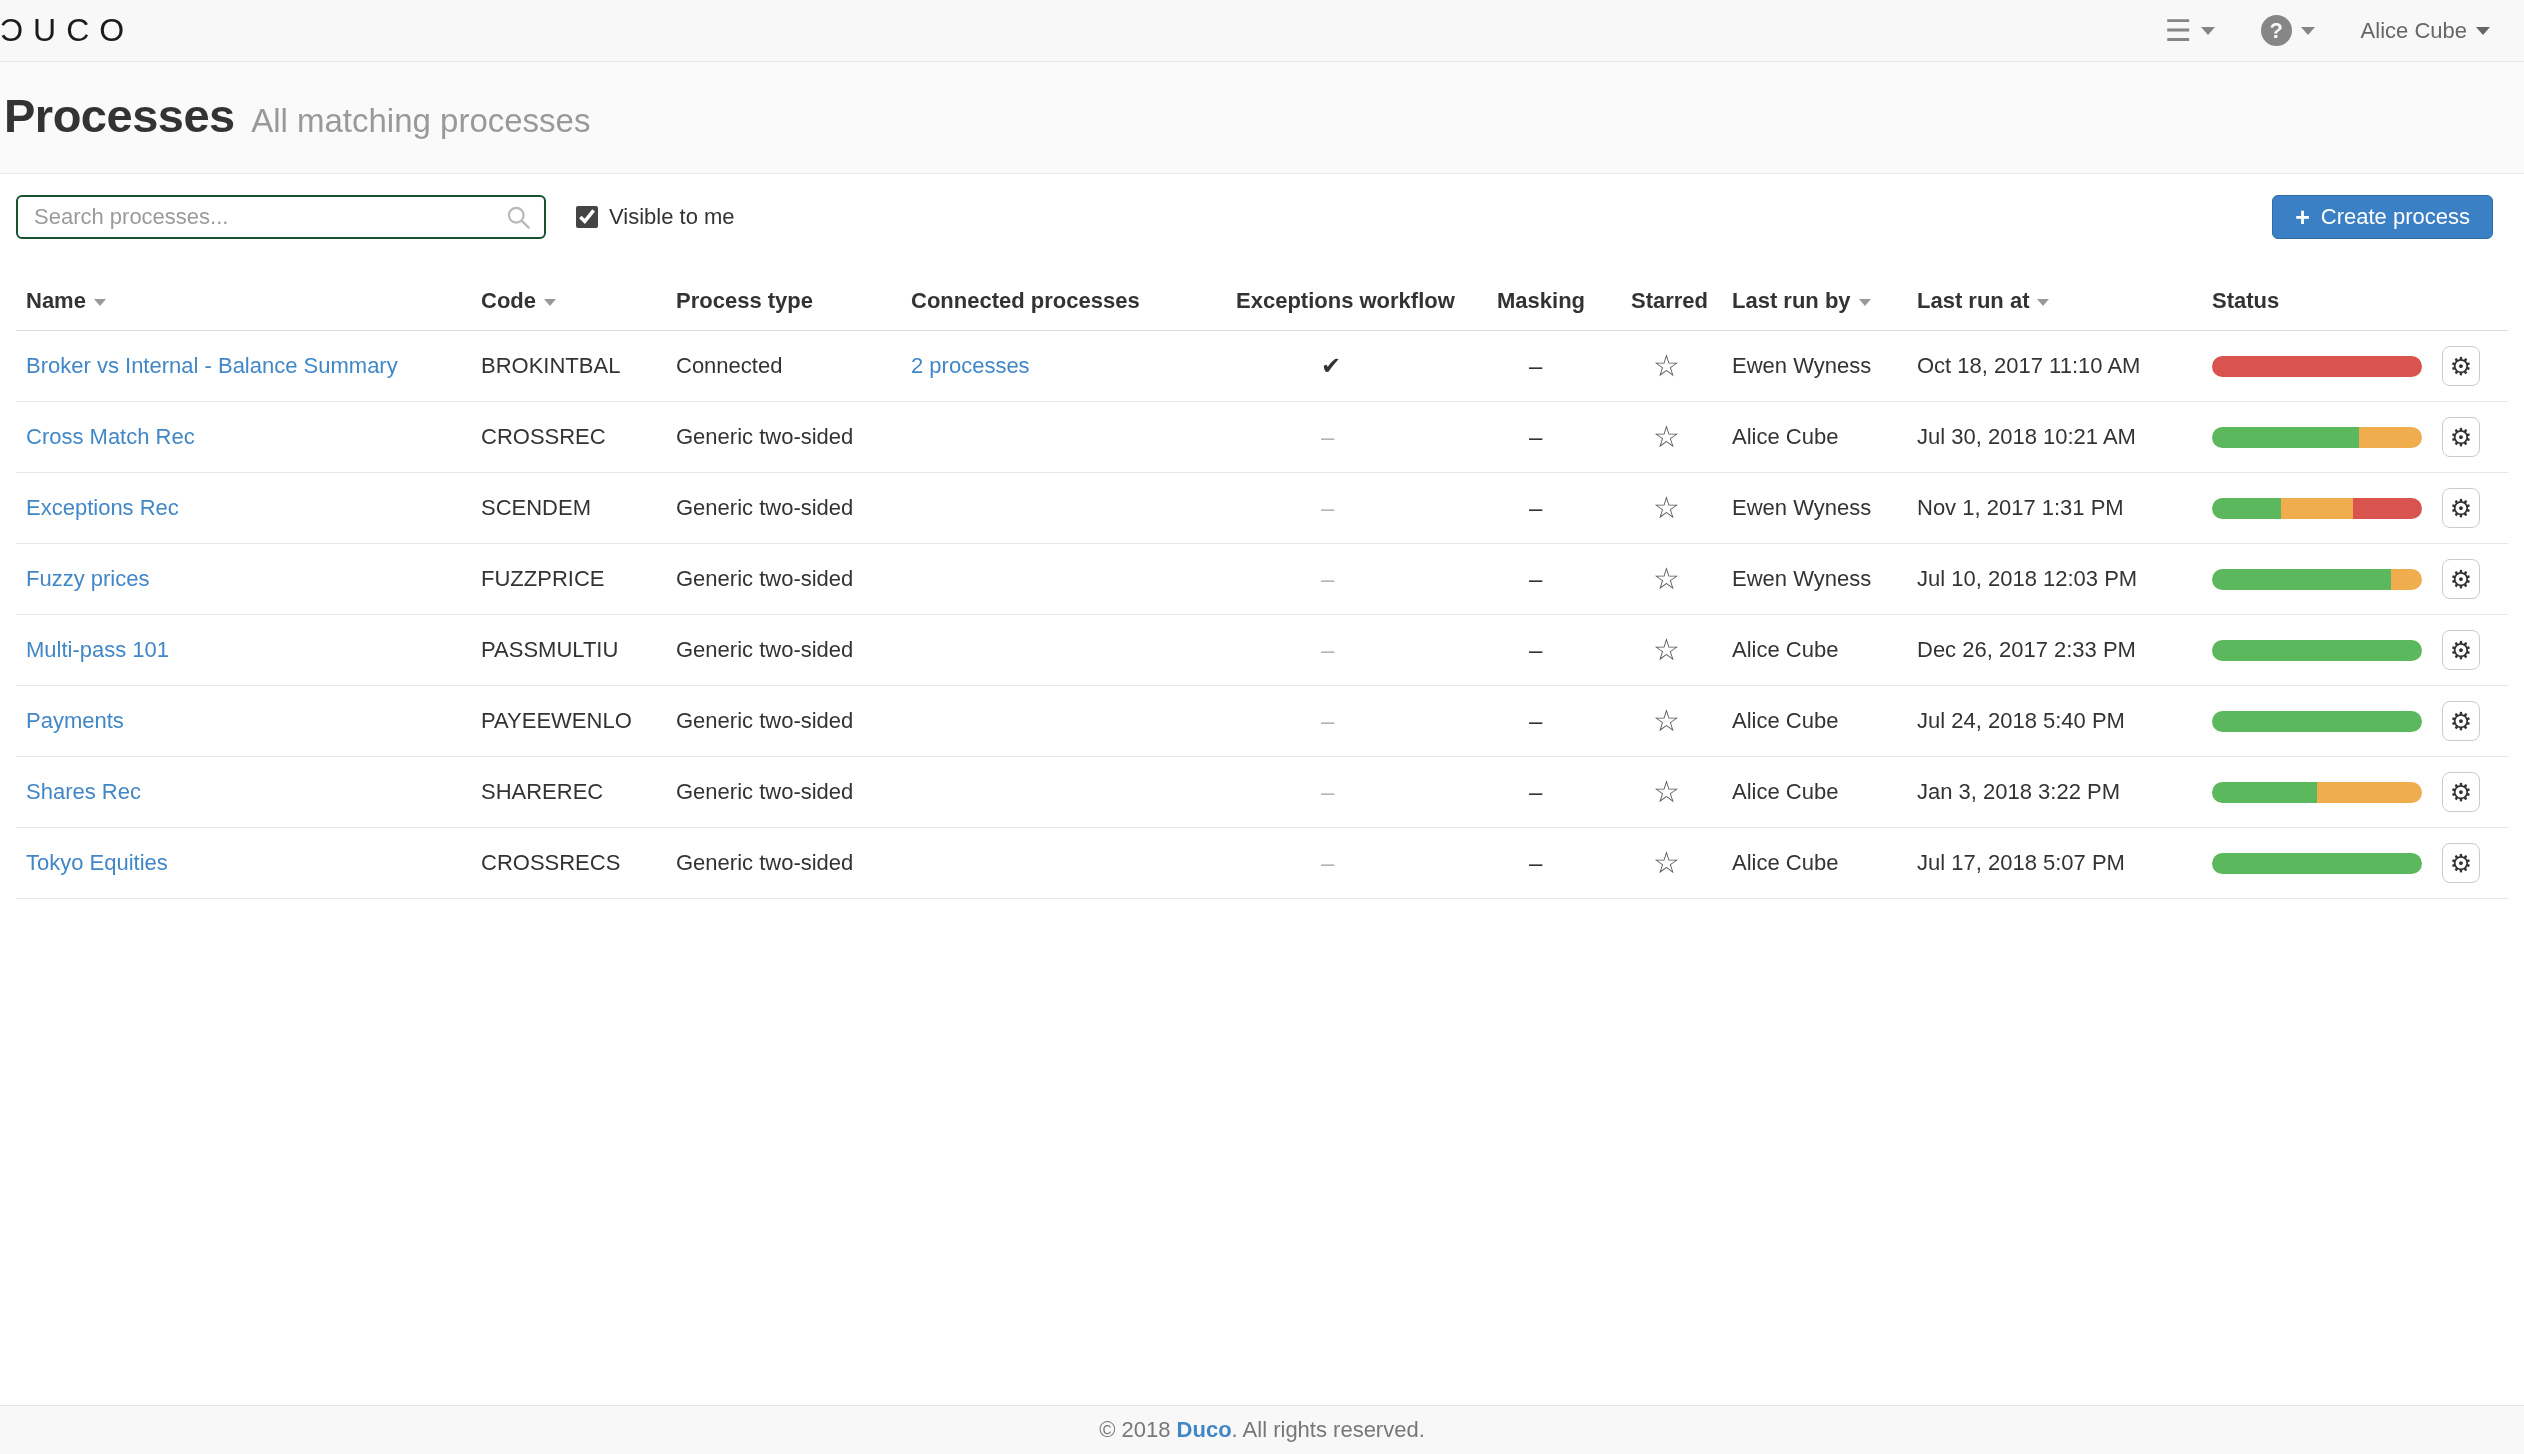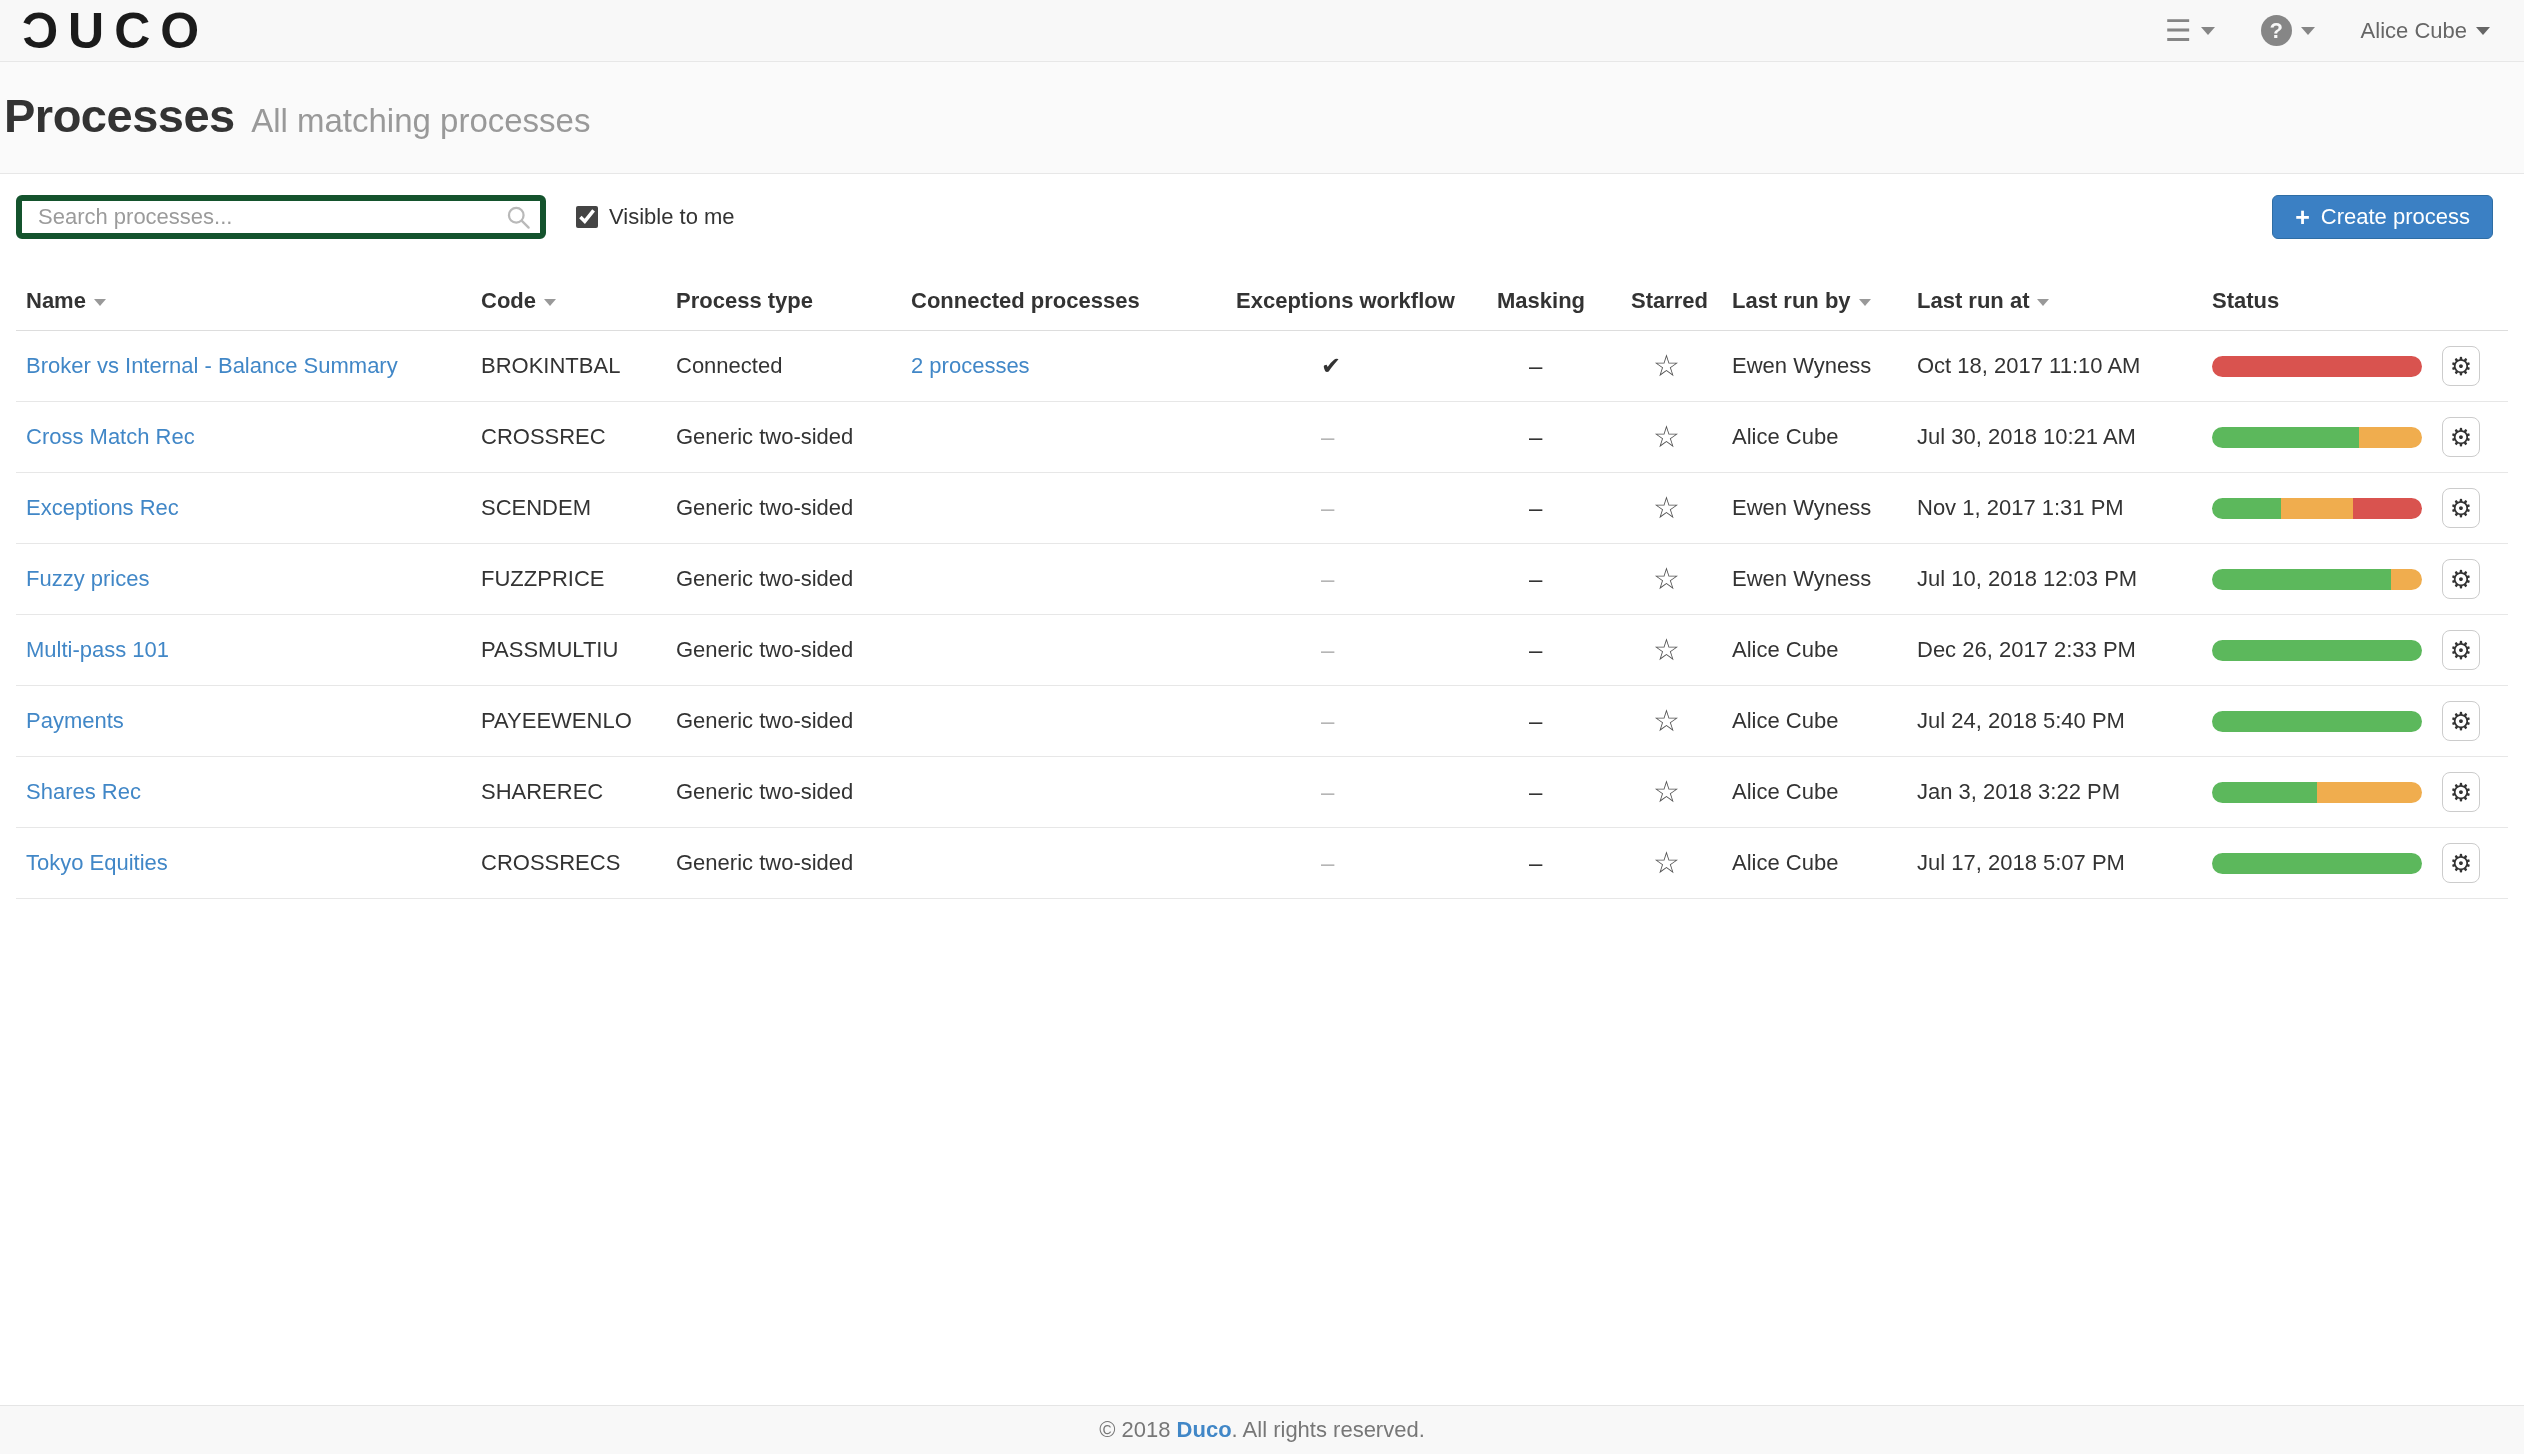--- a/index.html
+++ b/index.html
@@ -14,23 +14,22 @@
   
   .navbar {
     height: 62px;
     background: #f8f8f8;
     border-bottom: 1px solid #e7e7e7;
     display: flex;
     align-items: stretch;
   }
   .logo {
     display: flex; align-items: center;
-    margin-left: 22px;
-    font-size: 50px;
-    font-weight: 700;
+    font-size: 32px;
+    font-weight: 400;
     letter-spacing: 10px;
     color: #1b1b1b;
     cursor: pointer;
   }
   .nav-items { display: flex; margin-left: 14px; }
   .nav-item {
     display: flex; align-items: center;
     padding: 0 26px;
     font-size: 22px;
     color: #777;
@@ -74,21 +73,21 @@
 
   
   .toolbar {
     display: flex; align-items: center;
     padding: 14px 16px 0 16px;
     height: 72px;
   }
   .search-wrap { position: relative; }
   .search-input {
     width: 530px; height: 44px;
-    border: 6px solid #14532d; border-radius: 6px;
+    border: 2px solid #14532d; border-radius: 6px;
     font-size: 22px; color: #555;
     padding: 0 52px 0 16px;
     font-family: "Liberation Sans", sans-serif;
     outline: none;
   }
   .search-input::placeholder { color: #9b9b9b; }
   .search-icon { position: absolute; right: 14px; top: 9px; }
   .visible-group { display: flex; align-items: center; margin-left: 30px; }
   .visible-checkbox { width: 22px; height: 22px; accent-color: #444; }
   .visible-label { font-size: 22px; color: #333; margin-left: 11px; }

